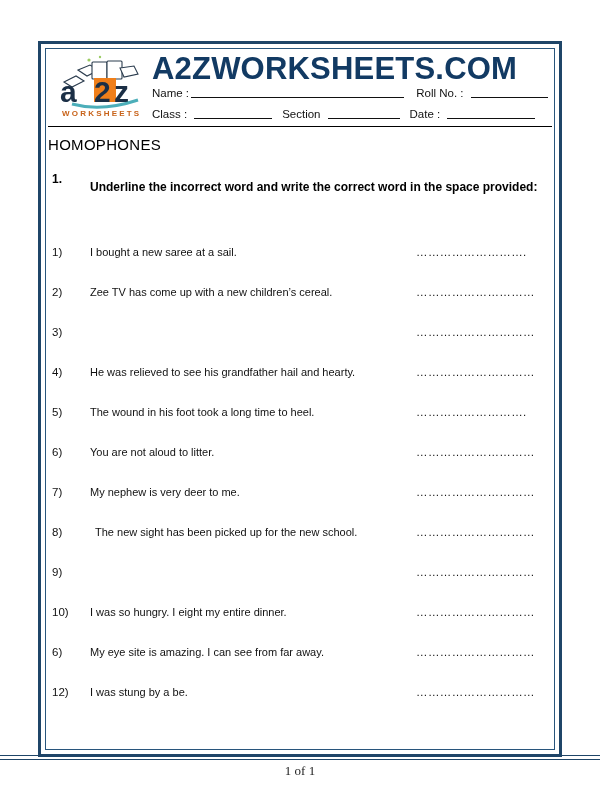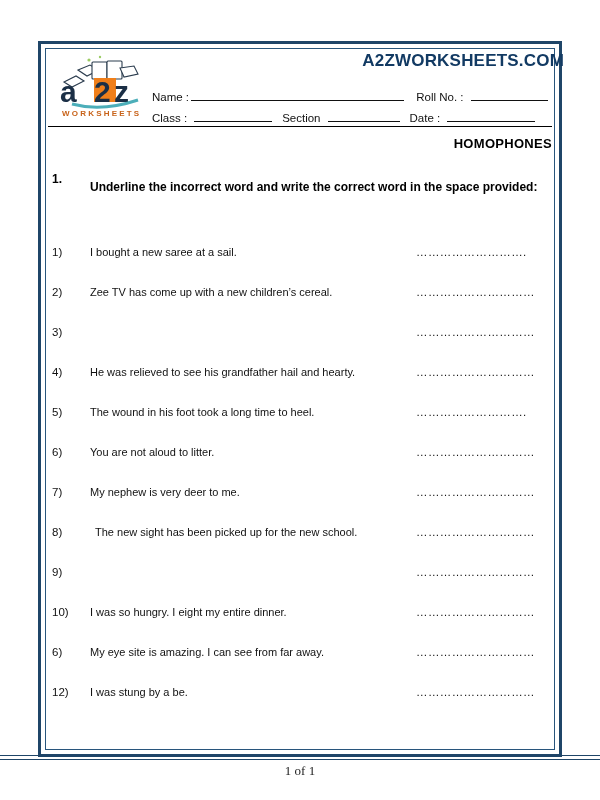--- a/index.html
+++ b/index.html
@@ -58,41 +58,41 @@
   }
   .logo {
     position: absolute;
     left: 6px;
     top: 4px;
     width: 96px;
     height: 72px;
   }
   .brand-title {
     position: absolute;
-    left: 120px;
+    left: 104px;
     top: 1px;
     width: 396px;
-    text-align: right;
-    font-size: 17px;
+    text-align: left;
+    font-size: 31px;
     font-weight: bold;
     letter-spacing: 0.2px;
     color: #123a63;
   }
 
   .fields {
     position: absolute;
     left: 104px;
     top: 32px;
     width: 396px;
     font-size: 11.5px;
     color: #111;
   }
   .field-row {
     display: flex;
-    align-items: flex-end;
+    align-items: center;
     height: 21px;
     white-space: nowrap;
   }
   .field-label {
     padding-right: 2px;
   }
   .rule {
     border-bottom: 1px solid #111;
     height: 11px;
     margin-bottom: 2px;
@@ -112,23 +112,23 @@
     width: 504px;
     border-top: 1.4px solid #000;
   }
 
   
   .sheet-title {
     position: absolute;
     left: 0;
     top: 86px;
     width: 504px;
-    text-align: right;
-    font-size: 13px;
-    font-weight: bold;
+    text-align: left;
+    font-size: 15px;
+    font-weight: normal;
     color: #000;
     letter-spacing: 0.3px;
   }
 
   
   .instruction {
     position: absolute;
     left: 0;
     top: 122px;
     width: 504px;

